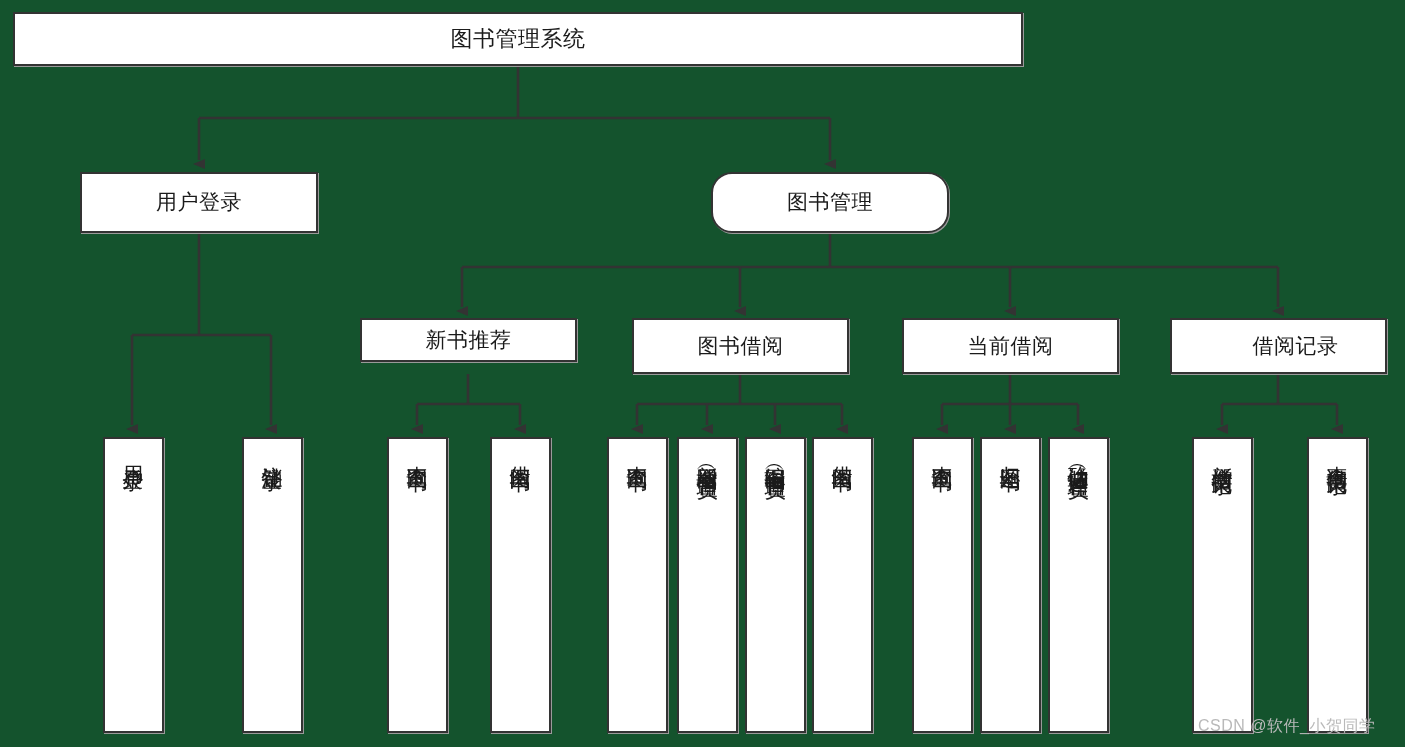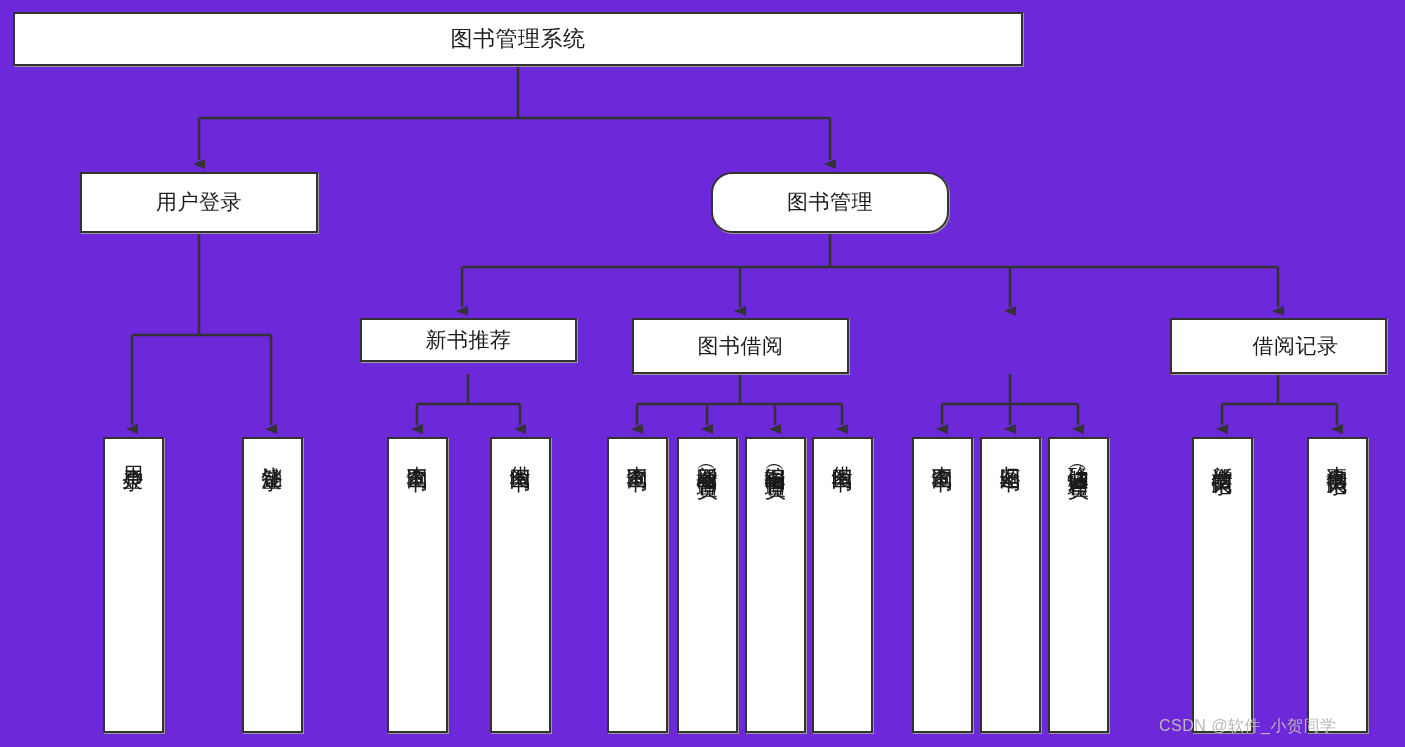--- a/index.html
+++ b/index.html
@@ -7,21 +7,21 @@
     padding: 0;
     background: #ffffff;
   }
   body {
     font-family: "Liberation Sans", "DejaVu Sans", sans-serif;
   }
   #canvas {
     position: relative;
     width: 1405px;
     height: 747px;
-    background: #6d28d9;
+    background: #14532d;
     overflow: hidden;
   }
   svg#wires {
     position: absolute;
     left: 0;
     top: 0;
     width: 1405px;
     height: 747px;
     pointer-events: none;
   }
@@ -138,20 +138,23 @@
   </div>
 
   <div class="node horiz" style="left:360px; top:318px; width:217px; height:44px;">
     <span class="node-label">新书推荐</span>
   </div>
 
   <div class="node horiz" style="left:632px; top:318px; width:217px; height:56px;">
     <span class="node-label">图书借阅</span>
   </div>
 
+  <div class="node horiz" style="left:902px; top:318px; width:217px; height:56px;">
+    <span class="node-label">当前借阅</span>
+  </div>
 
   <div class="node horiz" style="left:1170px; top:318px; width:217px; height:56px;padding-left:34px;">
     <span class="node-label">借阅记录</span>
   </div>
 
   <div class="node vert" style="left:103px; top:437px; width:61px; height:296px;">
     <span class="node-label">用户登录</span>
   </div>
   <div class="node vert" style="left:242px; top:437px; width:61px; height:296px;">
     <span class="node-label">注销登录</span>
@@ -187,15 +190,15 @@
     <span class="node-label">确认归还（管理员）</span>
   </div>
 
   <div class="node vert" style="left:1192px; top:437px; width:61px; height:296px;">
     <span class="node-label">新增借阅记录</span>
   </div>
   <div class="node vert" style="left:1307px; top:437px; width:61px; height:296px;">
     <span class="node-label">查询借阅记录</span>
   </div>
 
-  <div class="watermark" style="left:1159px; top:716px;">CSDN @软件_小贺同学</div>
+  <div class="watermark" style="left:1198px; top:716px;">CSDN @软件_小贺同学</div>
 
 </div>
 
 </body></html>

